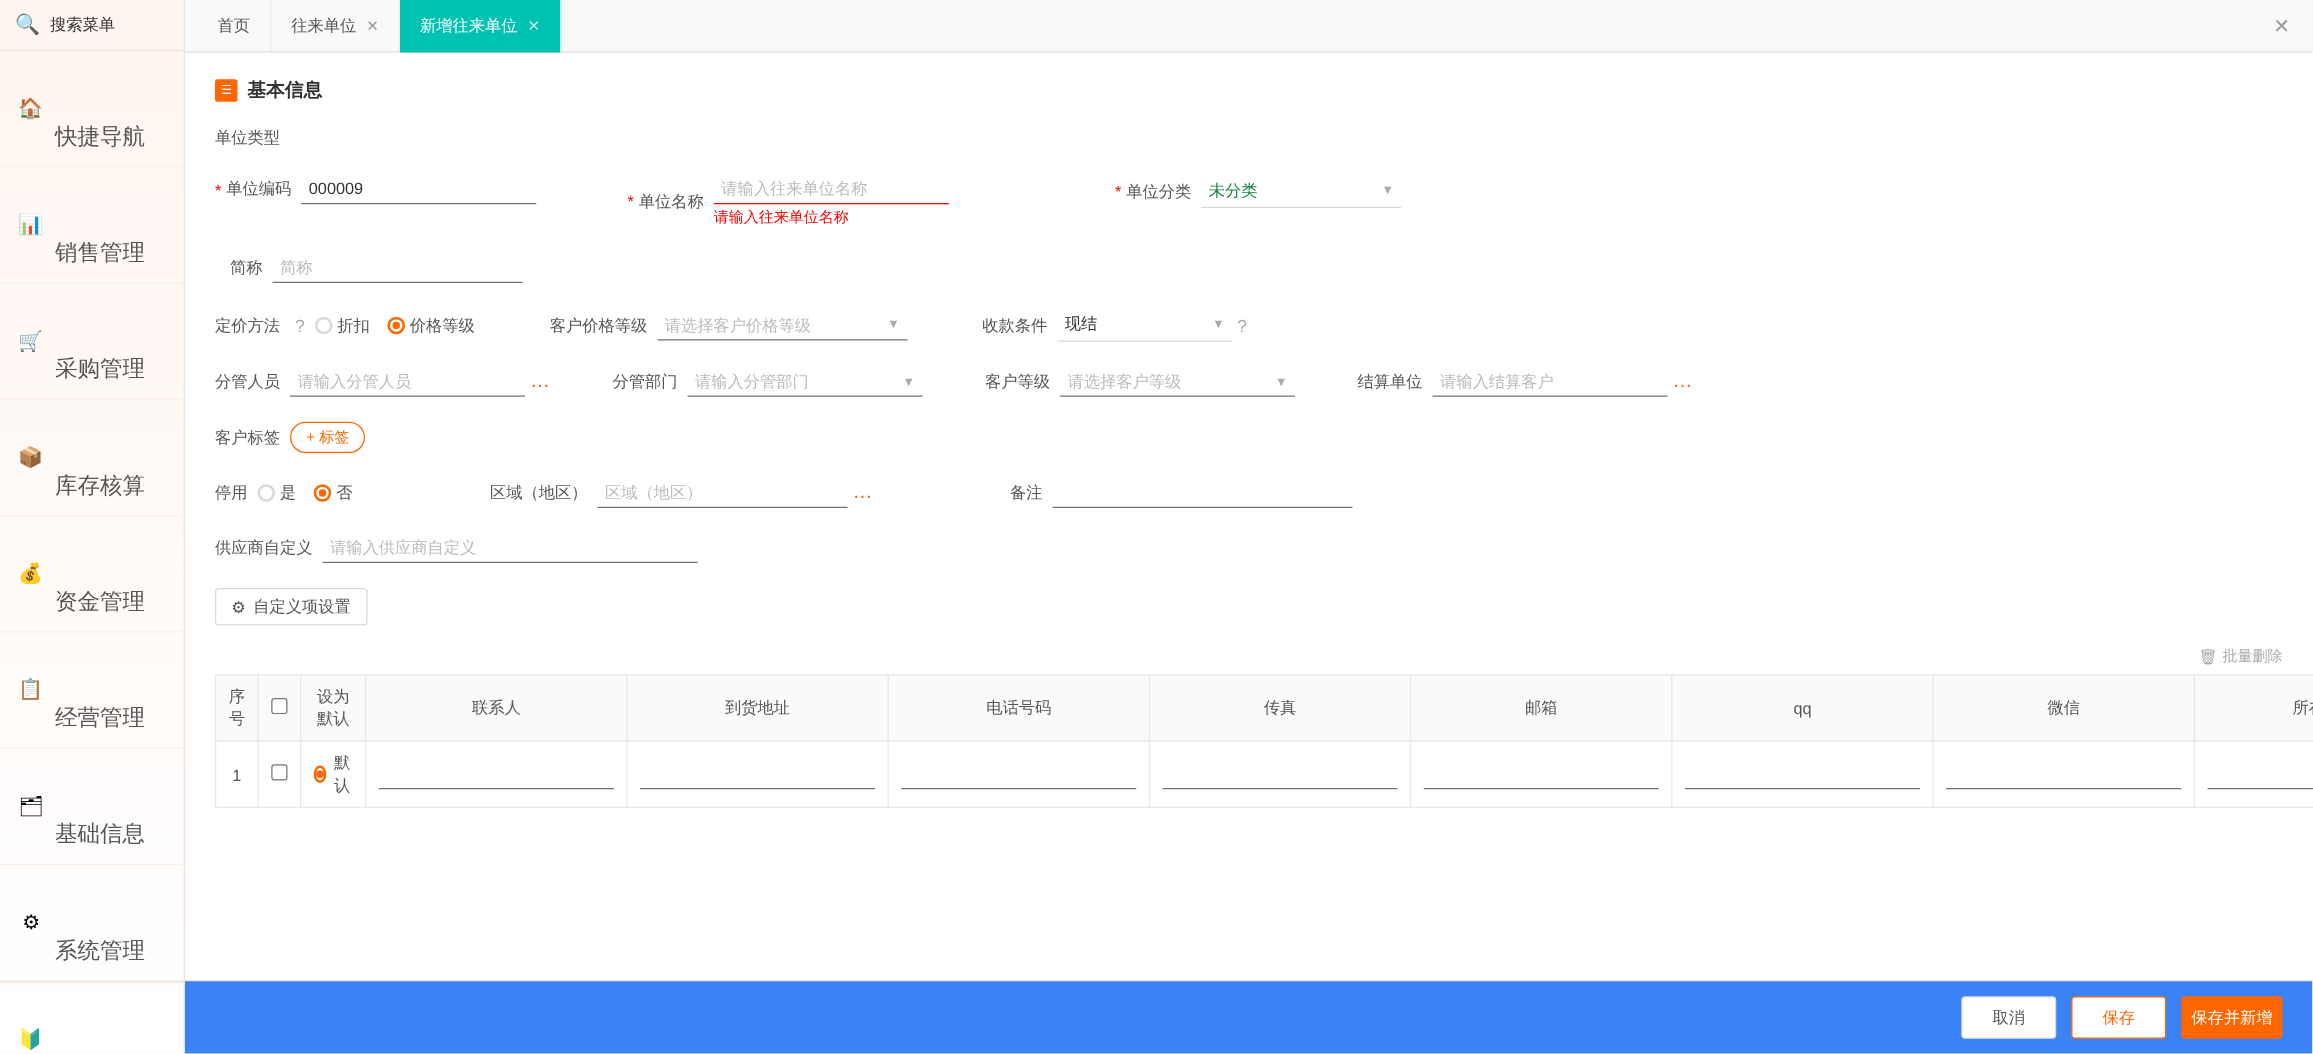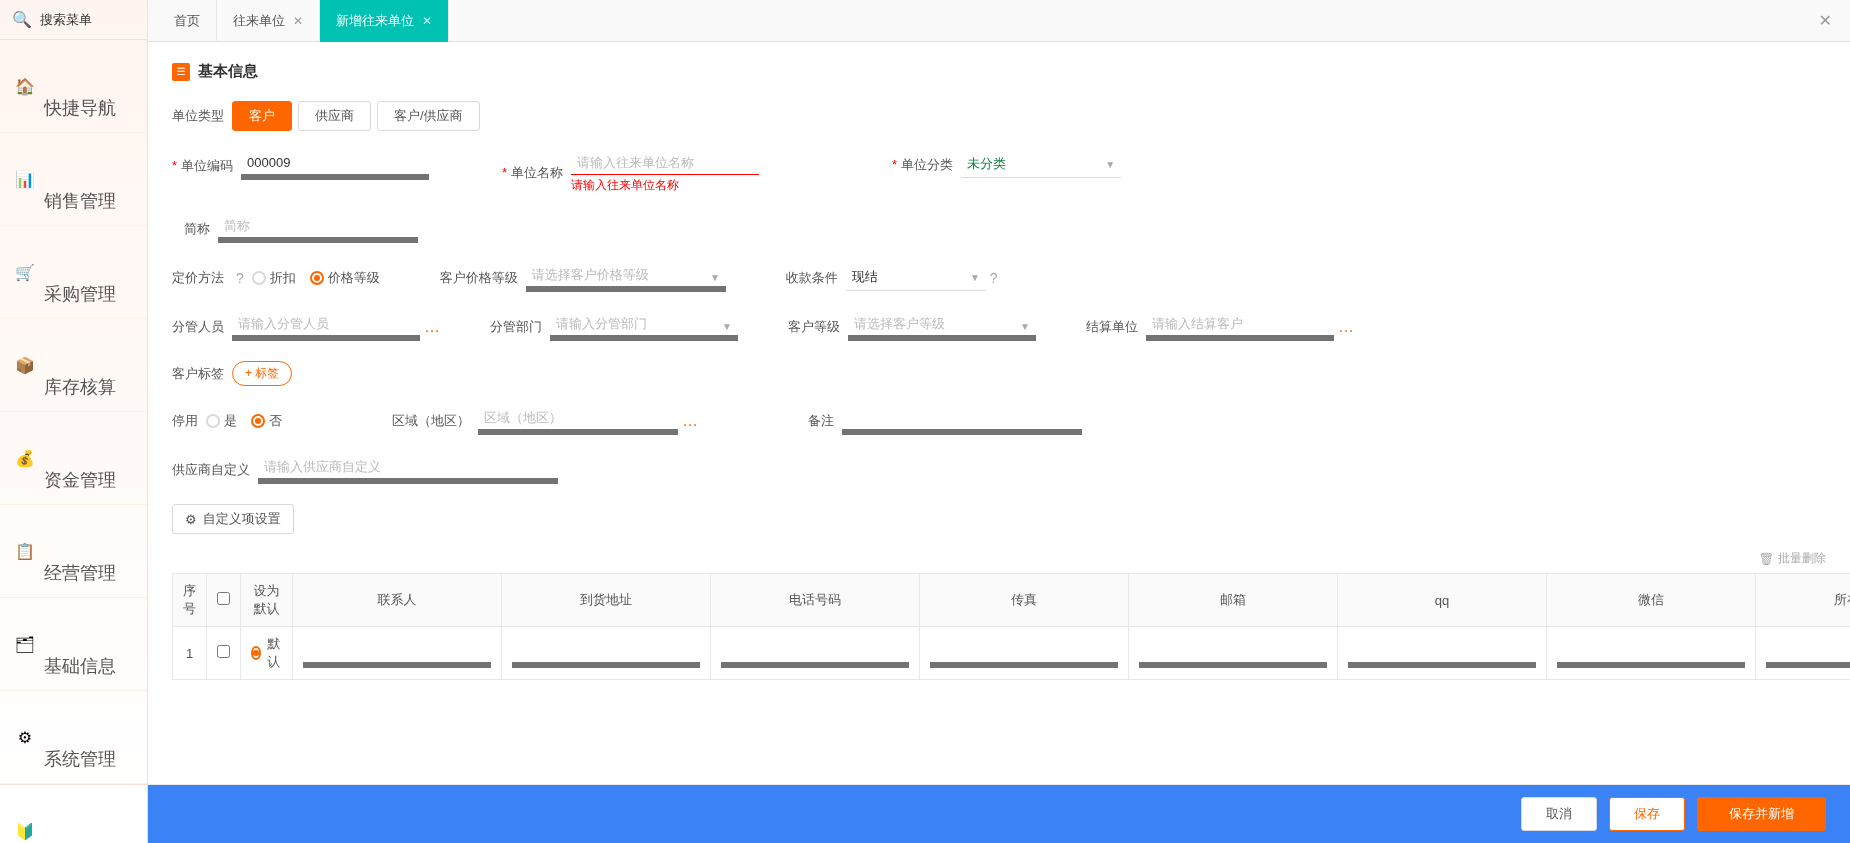--- a/index.html
+++ b/index.html
@@ -71,21 +71,21 @@
       display: flex; align-items: flex-start; margin-bottom: 20px; flex-wrap: wrap;
     }
     .form-group {
       display: flex; align-items: center; margin-right: 30px; flex-shrink: 0;
     }
     .form-label {
       color: #555; font-size: 13px; white-space: nowrap; margin-right: 8px;
     }
     .required-star { color: red; margin-right: 4px; }
     .form-input {
-      border: none; border-bottom: 6px solid #737373; outline: none; padding: 4px 6px; font-size: 13px; color: #333; min-width: 160px; background: transparent;
+      border: none; border-bottom: 1px solid #737373; outline: none; padding: 4px 6px; font-size: 13px; color: #333; min-width: 160px; background: transparent;
     }
     .form-input::placeholder { color: #bbb; }
     .form-input.error-border { border-bottom: 1px solid red; }
     .error-tip { color: red; font-size: 12px; margin-top: 2px; }
 
     
     .unit-type-group { display: flex; gap: 6px; }
     .unit-type-btn {
       padding: 5px 16px; border: 1px solid #d9d9d9; border-radius: 3px; cursor: pointer; font-size: 13px; background: white; color: #555;
     }
@@ -136,21 +136,21 @@
     .footer {
       background: #3b82f6; border-top: 1px solid #e8e8e8; padding: 12px 24px; display: flex; justify-content: flex-end; gap: 12px; flex-shrink: 0;
     }
     .btn-cancel {
       padding: 7px 24px; border: 1px solid #d9d9d9; border-radius: 3px; cursor: pointer; font-size: 13px; color: #555; background: white;
     }
     .btn-save {
       padding: 7px 24px; border: 1px solid #f60; border-radius: 3px; cursor: pointer; font-size: 13px; color: #f60; background: white;
     }
     .btn-save-new {
-      padding: 7px 32px; border: none; border-radius: 3px; cursor: pointer; font-size: 13px; color: white; background: #f60;
+      padding: 7px 8px; border: none; border-radius: 3px; cursor: pointer; font-size: 13px; color: white; background: #f60;
     }
 
     
     .tab.teal-active {
       background: #00c2b2; color: white; border-top: none;
     }
 
     .form-col { display: flex; flex-direction: column; }
   </style>
 </head>
@@ -223,25 +223,20 @@
   <div class="content">
 
     <div class="section-header">
       <div class="section-icon">☰</div>
       <span class="section-title">基本信息</span>
     </div>
 
     <div class="form-row">
       <div class="form-group">
         <span class="form-label">单位类型</span>
-        <div class="unit-type-group">
-          <button class="unit-type-btn active">客户</button>
-          <button class="unit-type-btn">供应商</button>
-          <button class="unit-type-btn">客户/供应商</button>
-        </div>
       </div>
     </div>
 
     <div class="form-row">
       <div class="form-group" style="min-width:300px">
         <span class="required-star">*</span>
         <span class="form-label">单位编码</span>
         <input class="form-input" type="text" value="000009" style="">
       </div>
 

